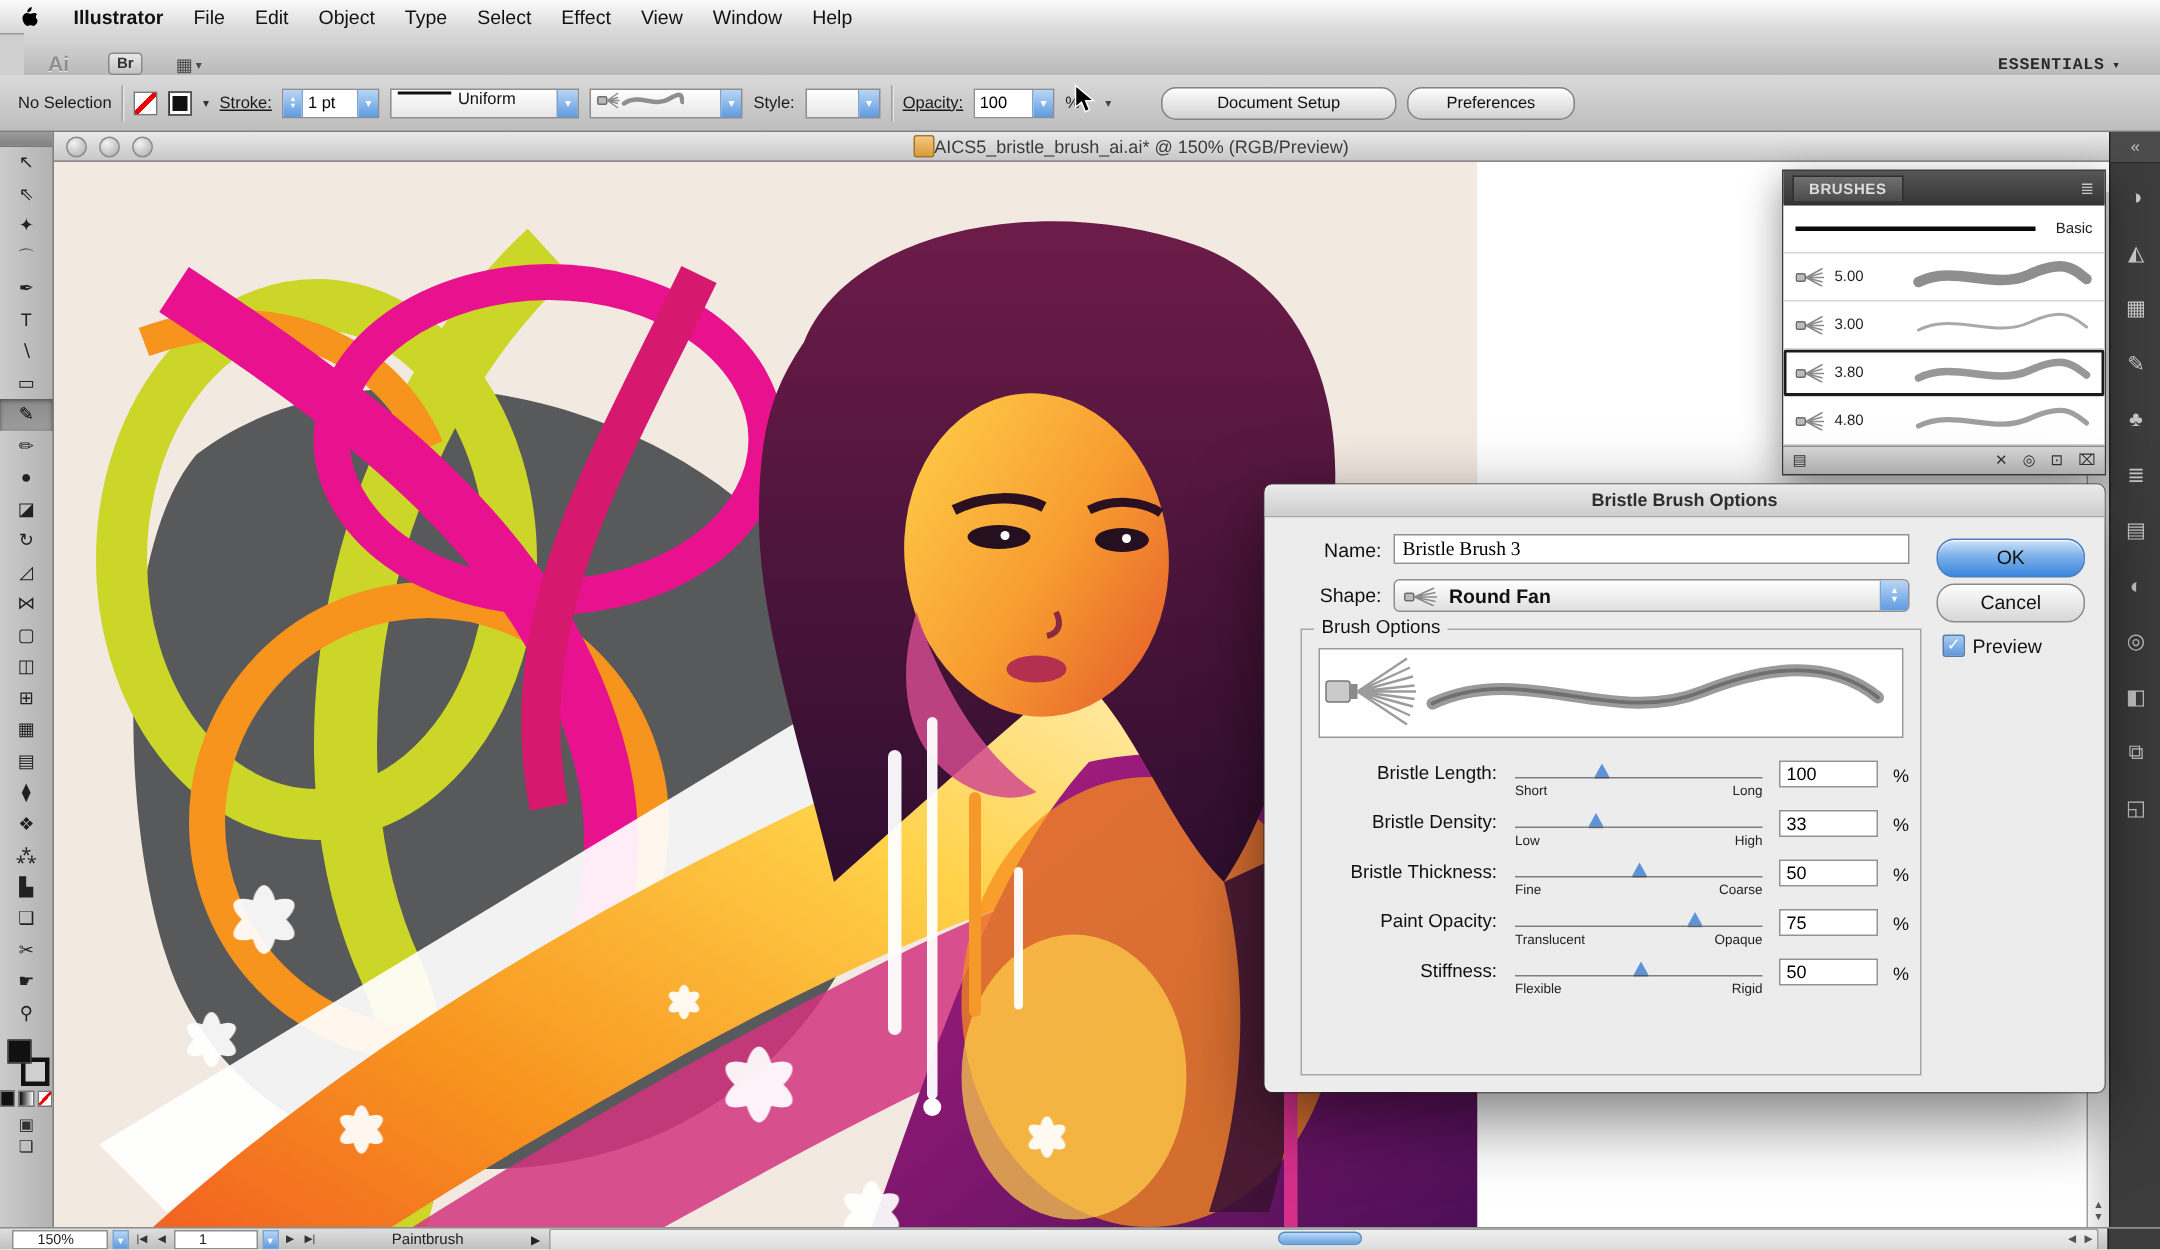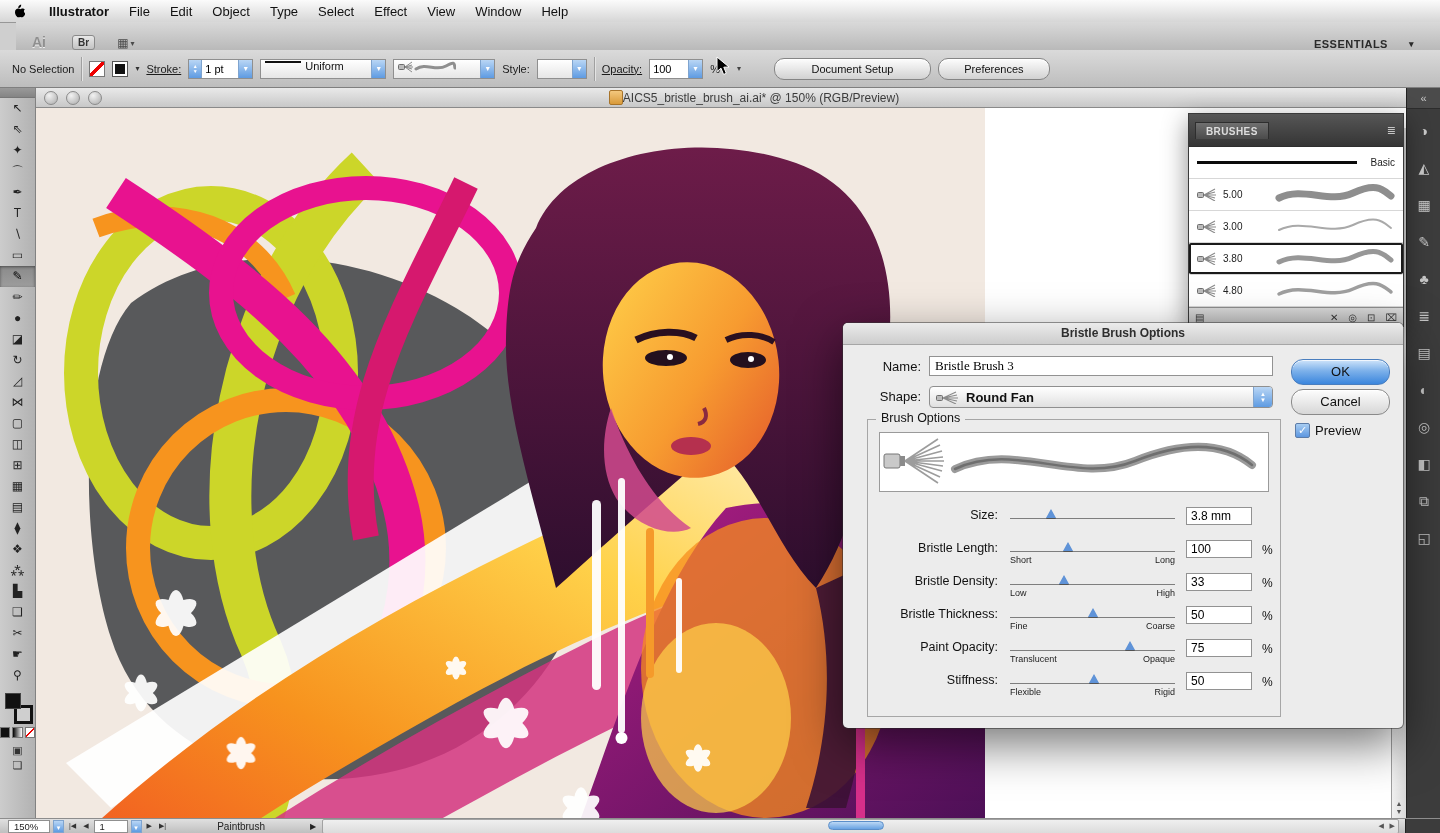--- a/index.html
+++ b/index.html
@@ -15,21 +15,21 @@
   
   .appbar{position:absolute;top:22px;left:16px;right:0;height:28px;
     background:linear-gradient(#d9d9d9,#b9b9b9);border-bottom:1px solid #8d8d8d;
     display:flex;align-items:flex-end;}
   .ai-logo{width:30px;text-align:center;font-weight:bold;font-size:14px;color:#8f8f8f;
     text-shadow:0 1px 0 #eee;margin-left:8px;}
   .br-btn{margin-left:18px;font-size:10px;font-weight:bold;padding:1px 5px;border:1px solid #8a8a8a;
     border-radius:3px;background:linear-gradient(#e8e8e8,#c3c3c3);color:#333;}
   .arrange-btn{margin-left:22px;font-size:12px;color:#4a4a4a;display:flex;align-items:center;gap:2px;}
   .workspace-switch{margin-left:auto;margin-right:26px;font-size:11px;font-weight:bold;
-    letter-spacing:.5px;color:#2a2a2a;display:flex;align-items:center;gap:21px;}
+    letter-spacing:.5px;color:#2a2a2a;display:flex;align-items:center;gap:5px;font-family:Liberation Mono, monospace;}
   
   .controlbar{position:absolute;top:50px;left:0;right:0;height:38px;
     background:linear-gradient(#dadada,#bdbdbd);border-bottom:1px solid #7f7f7f;
     display:flex;align-items:center;font-size:11px;gap:7px;padding-left:12px;box-sizing:border-box;}
   .vsep{width:1px;height:24px;background:#a0a0a0;box-shadow:1px 0 0 #e4e4e4;}
   .cb-label{color:#1a1a1a;}
   .cb-link{color:#1a1a1a;text-decoration:underline;}
   .swatch-none{width:14px;height:14px;background:
      linear-gradient(135deg,transparent 42%,#e00 42%,#e00 58%,transparent 58%),#fff;
      border:1px solid #777;}
@@ -79,21 +79,21 @@
     background:linear-gradient(90deg,#bcd8f5,#68a2e2);border:1px solid #5b8ec9;box-sizing:border-box;}
   .v-arrows{position:absolute;bottom:2px;left:0;right:0;text-align:center;font-size:7px;line-height:8px;color:#555;}
   
   .dock{position:absolute;right:0;top:0;width:34px;height:730px;background:#3c3c3c;border-left:1px solid #222;box-sizing:border-box;}
   .dock-cap{height:20px;background:#4b4b4b;border-bottom:1px solid #2c2c2c;color:#c6c6c6;
     text-align:center;font-size:11px;line-height:20px;}
   .dock-ic{width:34px;height:30px;line-height:30px;text-align:center;color:#c9c9c9;font-size:14px;margin-top:7px;}
   
   .panel-brushes{position:absolute;left:1188px;top:25px;width:216px;background:#e9e9e9;
     border:1px solid #3a3a3a;box-shadow:0 8px 24px rgba(0,0,0,.45);z-index:5;box-sizing:border-box;}
-  .bp-head{height:32px;background:linear-gradient(#565656,#353535);display:flex;align-items:center;}
+  .bp-head{height:22px;background:linear-gradient(#565656,#353535);display:flex;align-items:center;}
   .bp-tab{margin-left:6px;padding:3px 10px 2px;background:linear-gradient(#707070,#4b4b4b);
     border:1px solid #2e2e2e;border-bottom:none;color:#ddd;font-size:10px;font-weight:bold;letter-spacing:.4px;}
   .bp-menu{margin-left:auto;margin-right:7px;color:#c5c5c5;font-size:11px;}
   .bp-list{background:#fff;border-top:1px solid #2e2e2e;}
   .bp-row{height:31px;display:flex;align-items:center;padding:0 8px;border-bottom:1px solid #d7d7d7;gap:6px;}
   .bp-row.sel{box-shadow:inset 0 0 0 2px #1b1b1b;border-radius:2px;}
   .bp-line{flex:1;height:3px;background:#0a0a0a;margin-right:8px;}
   .bp-num{font-size:10px;width:28px;color:#222;}
   .bp-swoosh{margin-left:auto;}
   .bp-foot{height:18px;background:linear-gradient(#d8d8d8,#bdbdbd);border-top:1px solid #8e8e8e;
@@ -137,21 +137,21 @@
     filter:drop-shadow(0 1px 0 rgba(0,0,0,.35));}
   .smin{position:absolute;left:0;top:3px;font-size:9px;color:#222;}
   .smax{position:absolute;right:0;top:3px;font-size:9px;color:#222;}
   .sval{position:absolute;left:318px;top:1px;width:66px;height:18px;border:1px solid #929292;background:#fff;
     font-size:12px;font-family:inherit;padding:0 4px;box-sizing:border-box;}
   .sunit{position:absolute;left:394px;top:4px;font-size:12px;}
   
   .statusbar{position:absolute;top:818px;left:0;right:0;height:15px;
     background:linear-gradient(#e0e0e0,#bfbfbf);border-top:1px solid #8d8d8d;
     display:flex;align-items:center;font-size:9.5px;color:#222;box-sizing:border-box;padding-left:8px;gap:3px;}
-  .sb-field{height:11px;background:#fff;border:1px solid #909090;padding:0 5px;line-height:11px;min-width:30px;}
+  .sb-field{height:11px;background:#fff;border:1px solid #909090;padding:0 16px;line-height:11px;min-width:30px;}
   .sb-cap{width:11px;height:13px;background:linear-gradient(#b9d6f5,#5e9be2);color:#fff;font-size:7px;
     text-align:center;line-height:13px;border:1px solid #7fa4cf;box-sizing:border-box;}
   .sb-btn{font-size:7px;color:#333;padding:0 2px;}
   .sb-tool{margin-left:46px;font-size:10px;}
   .sb-arrow{margin-left:42px;font-size:8px;}
   .hscroll{flex:1;position:relative;height:13px;margin:0 3px;background:linear-gradient(#efefef,#dcdcdc);
     border:1px solid #a2a2a2;border-radius:2px;}
   .hthumb{position:absolute;left:47%;top:1px;width:56px;height:9px;border-radius:5px;
     background:linear-gradient(#bcd8f5,#68a2e2);border:1px solid #5b8ec9;box-sizing:border-box;}
   .hs-arr{position:absolute;top:2px;font-size:7px;color:#555;}
@@ -530,30 +530,20 @@
             <rect x="4" y="21" width="16" height="14" rx="2" fill="#c9c9c9" stroke="#777"></rect>
             <rect x="20" y="23" width="5" height="10" fill="#8a8a8a"></rect>
             <path d="M25,28 L58,6 M25,28 L60,12 M25,28 L62,18 M25,28 L63,24 M25,28 L64,28 M25,28 L63,33 M25,28 L62,38 M25,28 L60,44 M25,28 L58,50" stroke="#9c9c9c" stroke-width="1.6" fill="none"></path>
             <path d="M75,36 C135,8 195,52 255,28 S350,14 372,32" fill="none" stroke="#9a9a9a" stroke-width="8" stroke-linecap="round"></path>
             <path d="M75,36 C135,8 195,52 255,28 S350,14 372,32" fill="none" stroke="#6f6f6f" stroke-width="2.5" stroke-linecap="round"></path>
           </svg>
         </div>
 
         <div class="sliders">
           <div class="srow">
-            <span class="slabel">Size:</span>
-            <span class="strack">
-              <span class="sthumb" style="left: 25%;"></span>
-              <span class="smin"></span>
-              <span class="smax"></span>
-            </span>
-            <input class="sval" value="3.8 mm" style="">
-            <span class="sunit"></span>
-          </div>
-          <div class="srow">
             <span class="slabel">Bristle Length:</span>
             <span class="strack">
               <span class="sthumb" style="left: 35%;"></span>
               <span class="smin">Short</span>
               <span class="smax">Long</span>
             </span>
             <input class="sval" value="100" style="">
             <span class="sunit">%</span>
           </div>
           <div class="srow">

